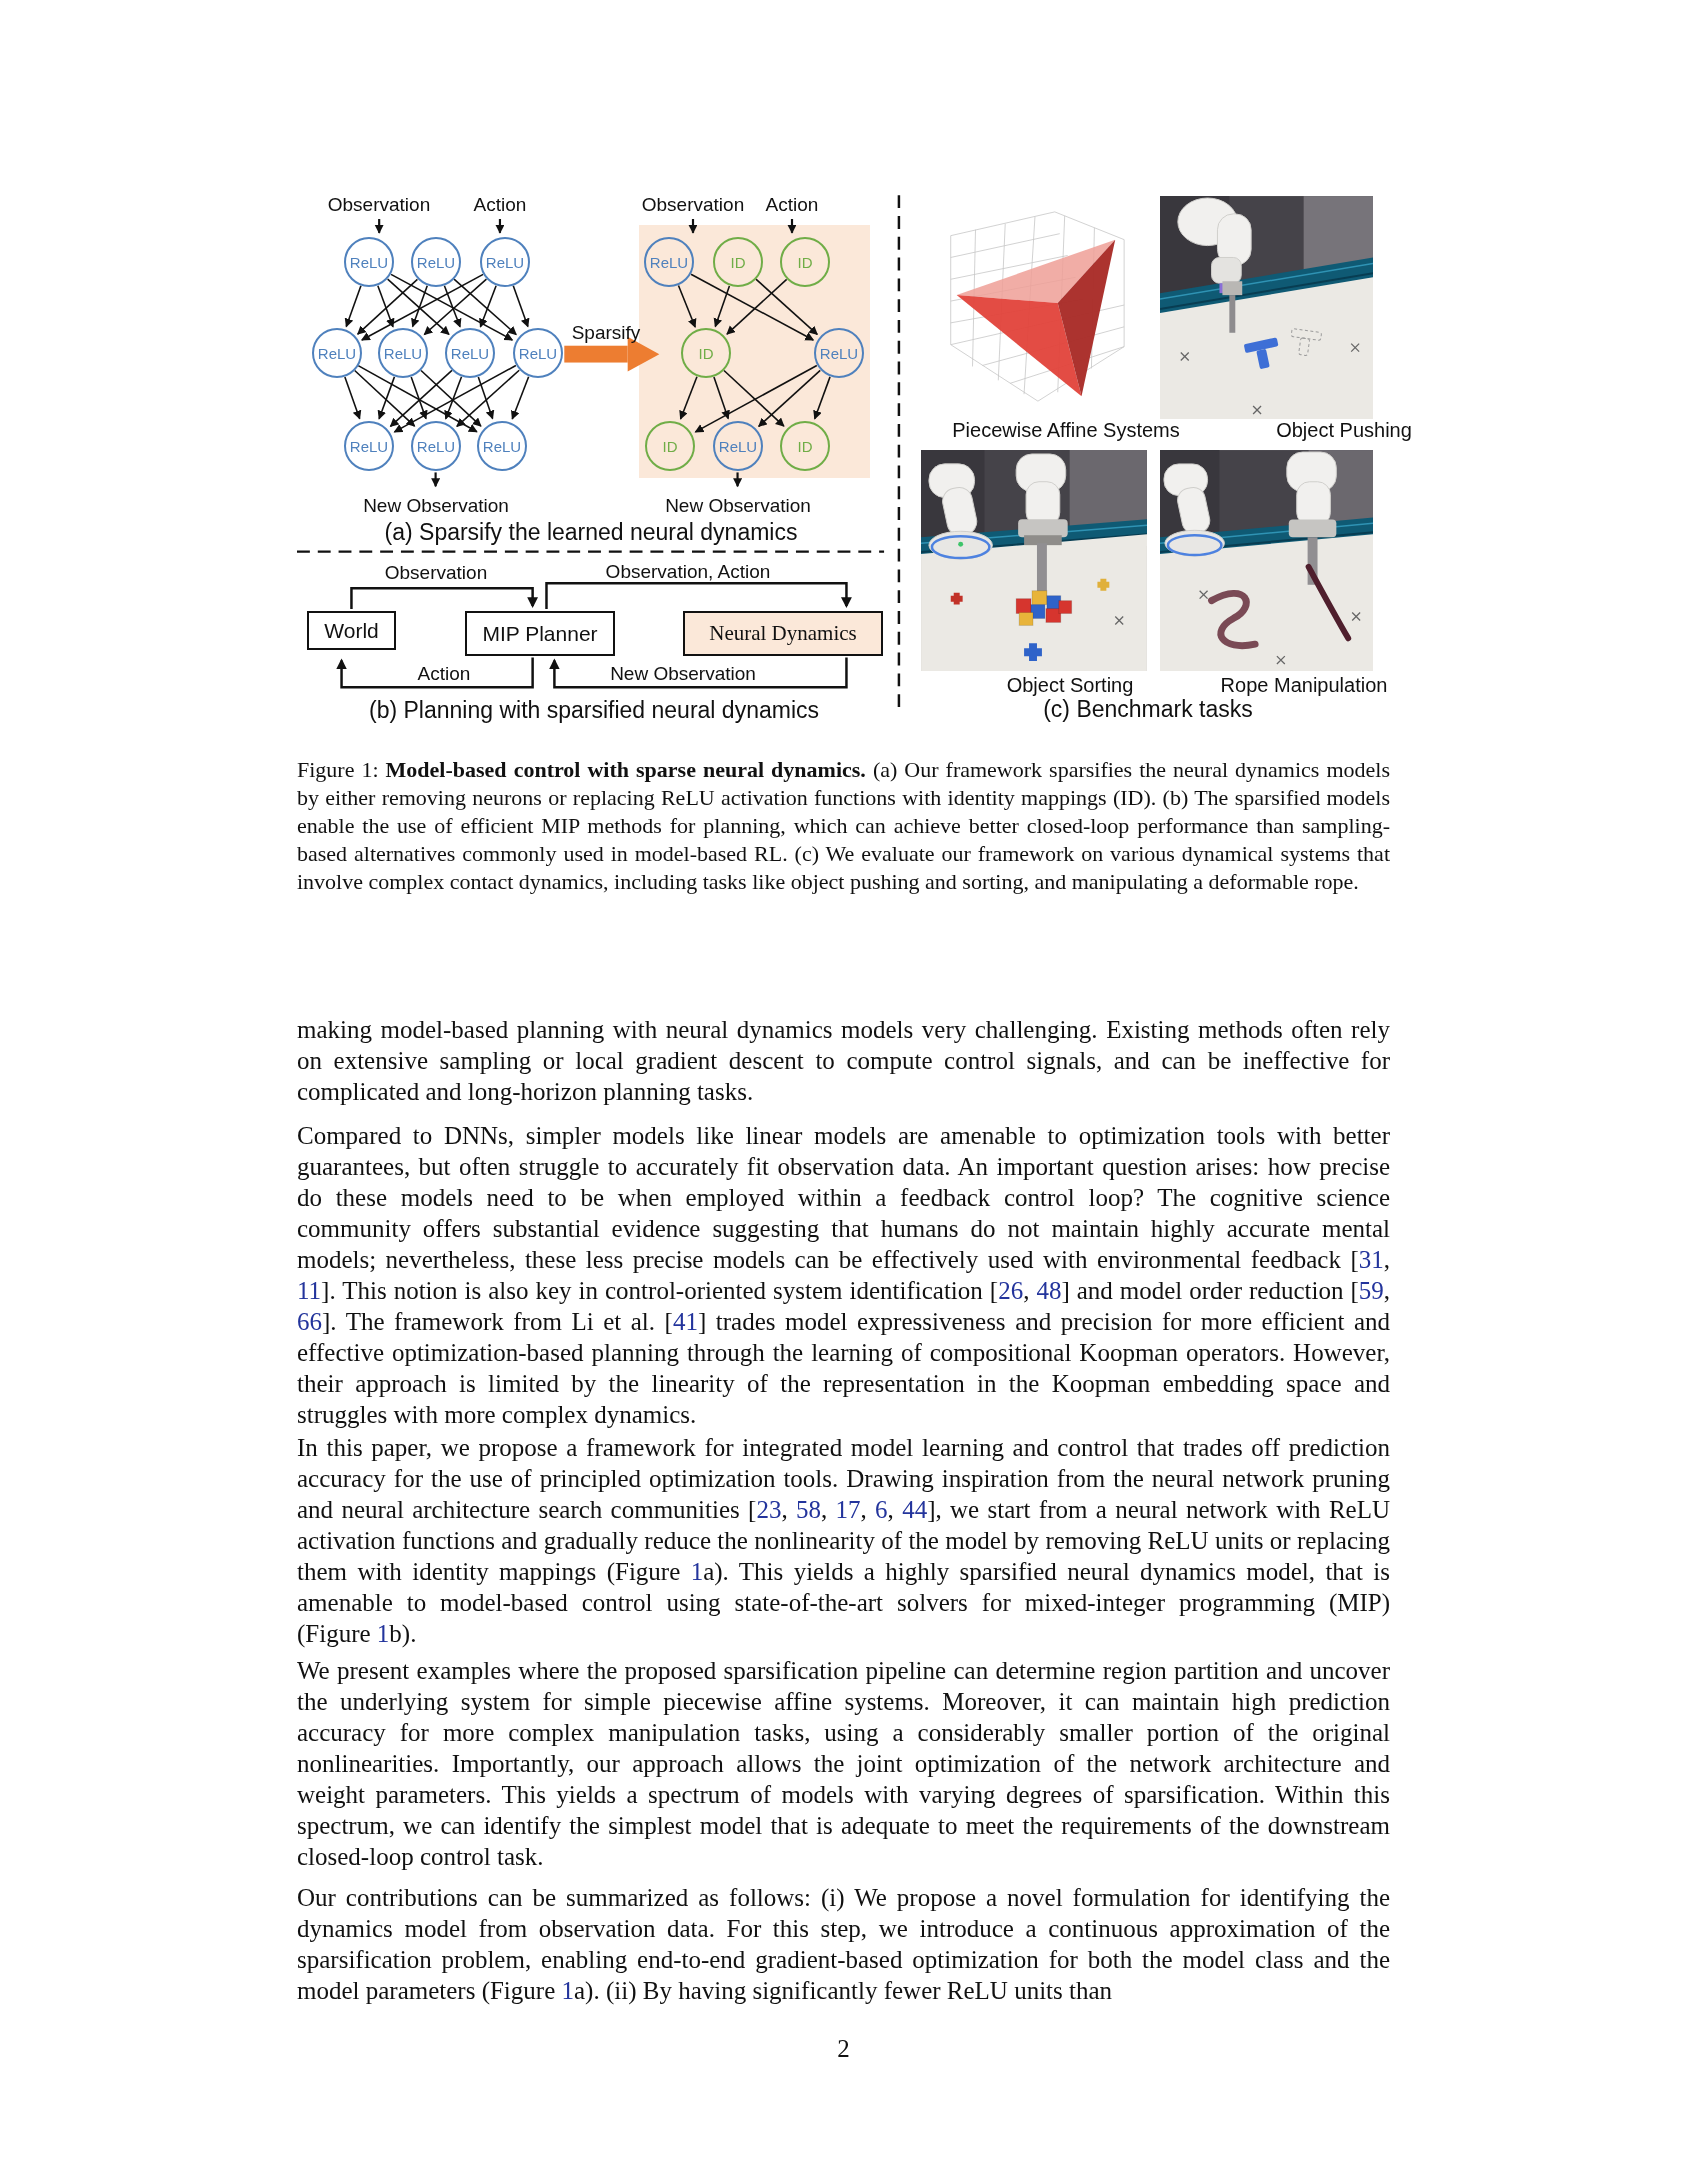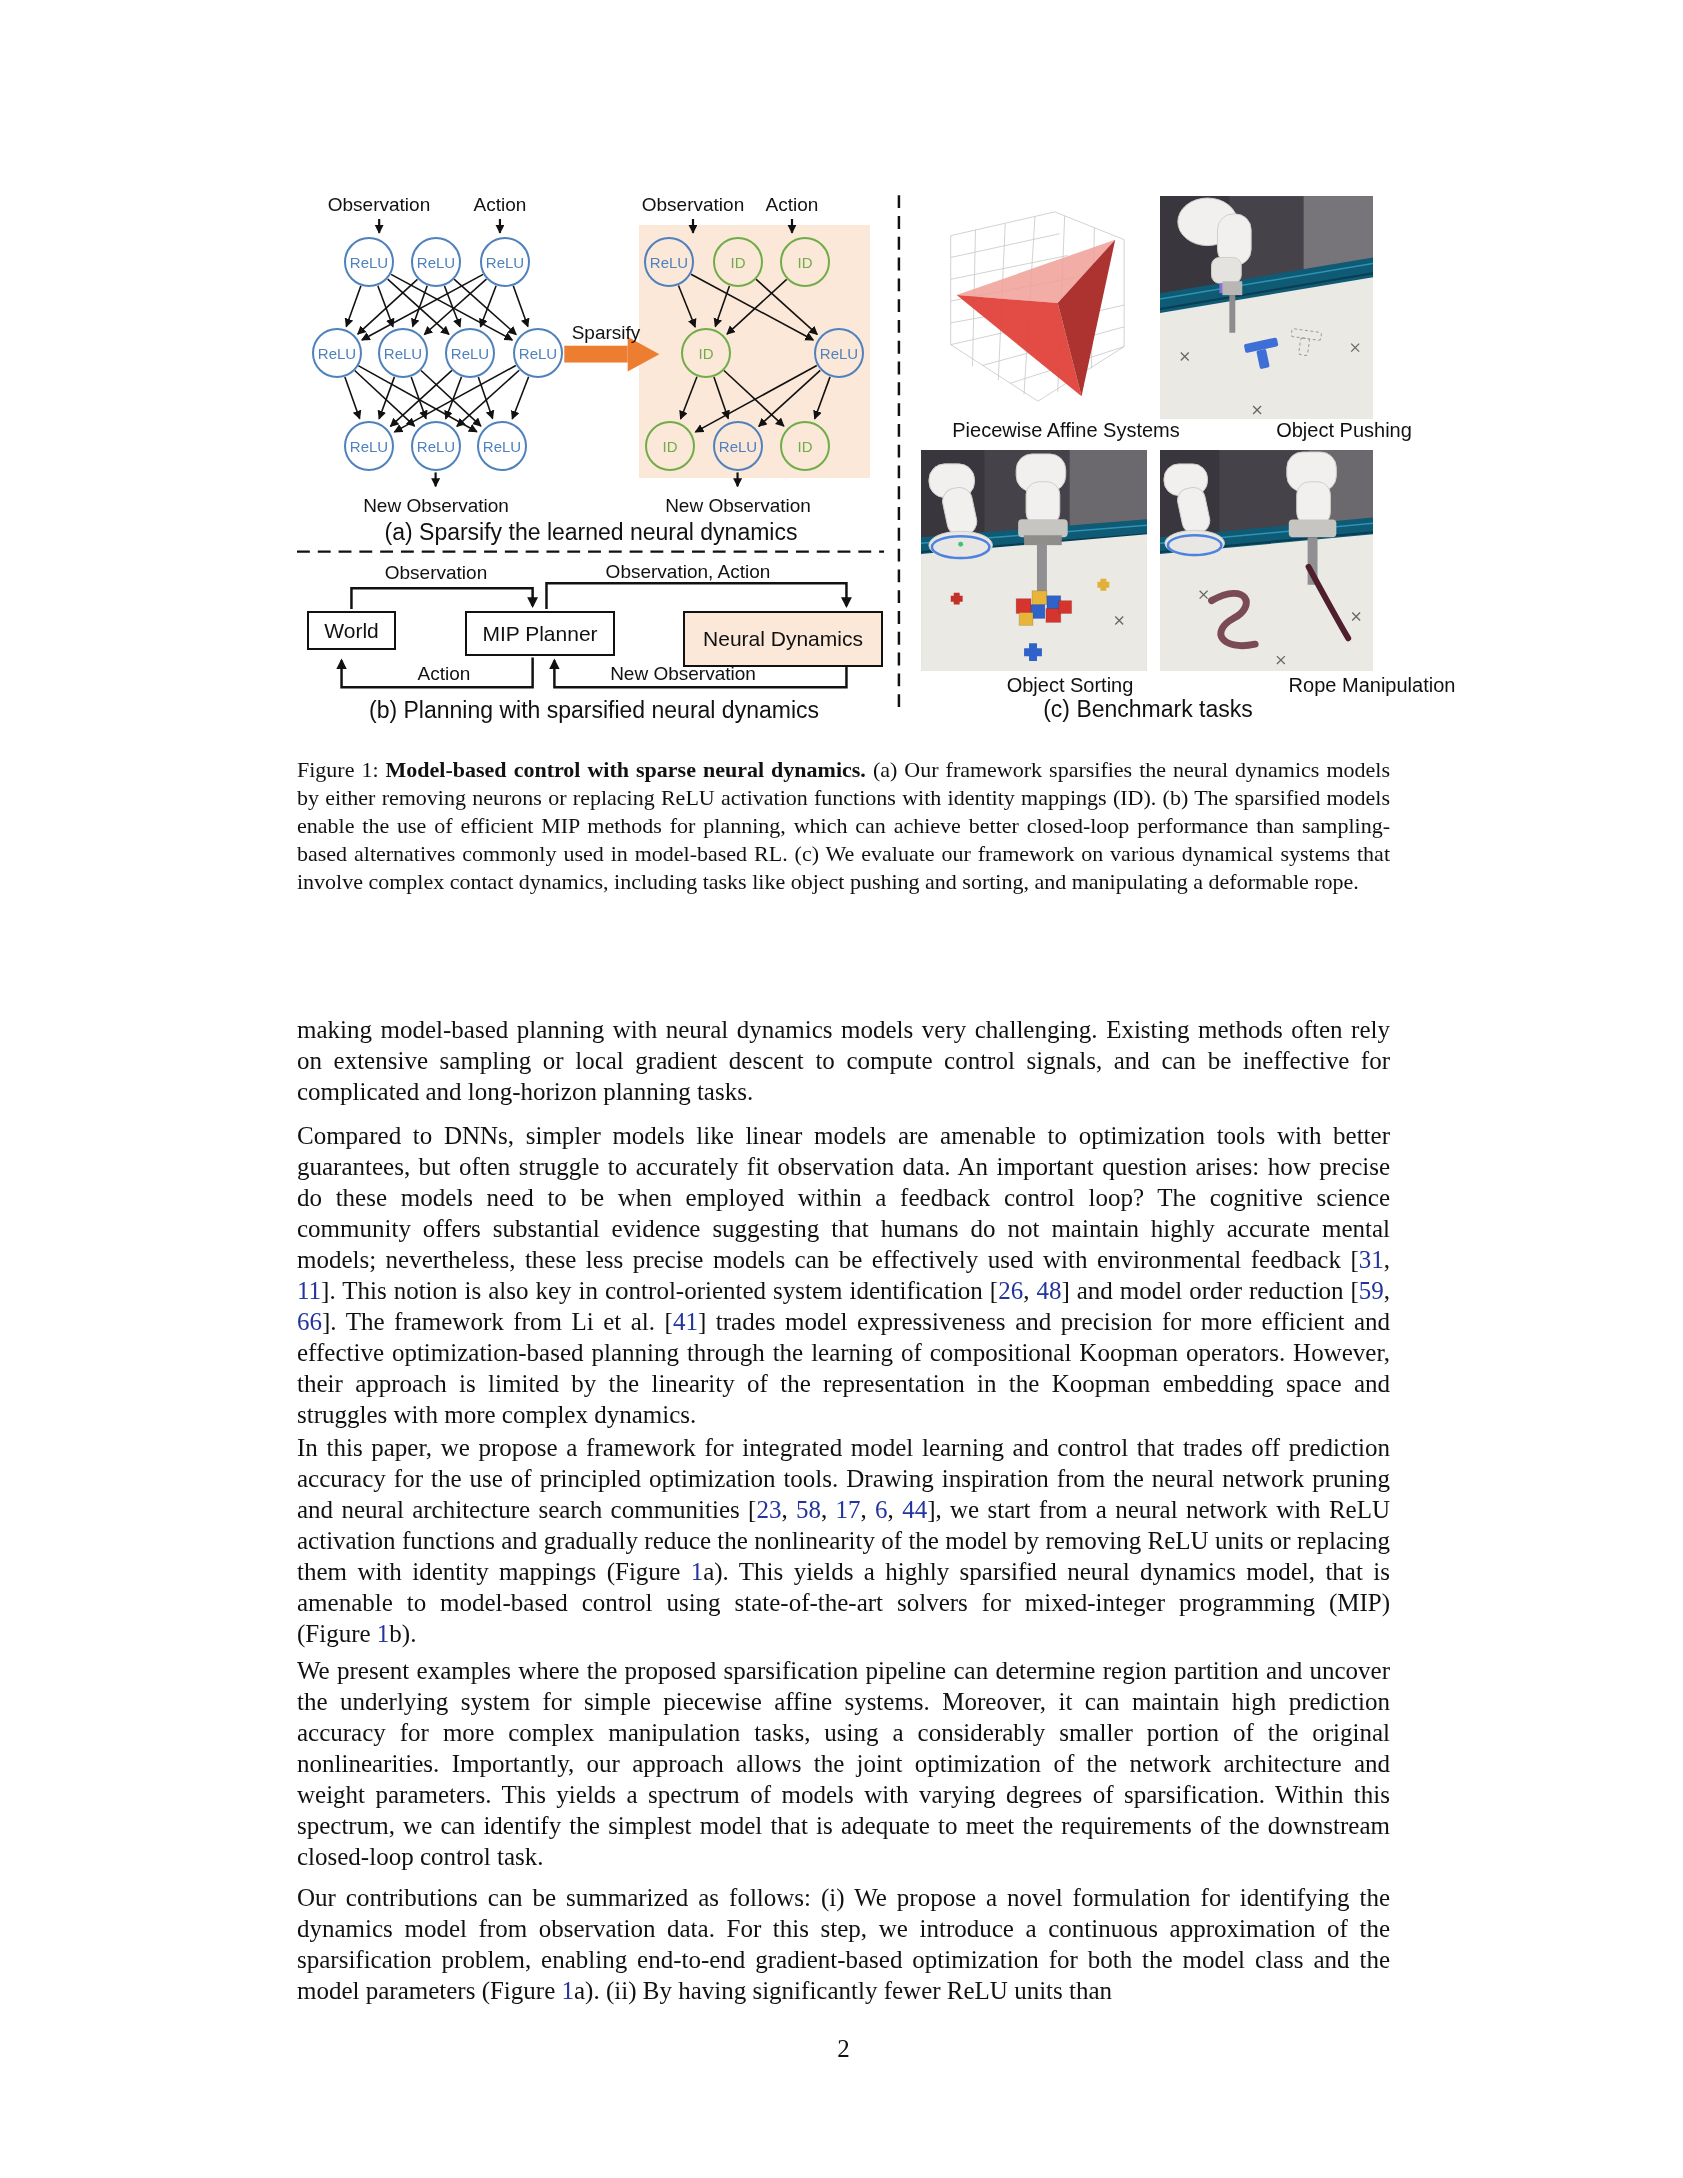--- a/index.html
+++ b/index.html
@@ -151,21 +151,21 @@
     <div class="node" style="left: 805px; top: 262px; border-color: rgb(112, 173, 71); color: rgb(112, 173, 71); background: rgb(251, 232, 217);">ID</div>
     <div class="node" style="left: 706px; top: 353px; border-color: rgb(112, 173, 71); color: rgb(112, 173, 71); background: rgb(251, 232, 217);">ID</div>
     <div class="node" style="left: 839px; top: 353px; border-color: rgb(79, 129, 189); color: rgb(79, 129, 189); background: rgb(251, 232, 217);">ReLU</div>
     <div class="node" style="left: 670px; top: 446px; border-color: rgb(112, 173, 71); color: rgb(112, 173, 71); background: rgb(251, 232, 217);">ID</div>
     <div class="node" style="left: 738px; top: 446px; border-color: rgb(79, 129, 189); color: rgb(79, 129, 189); background: rgb(251, 232, 217);">ReLU</div>
     <div class="node" style="left: 805px; top: 446px; border-color: rgb(112, 173, 71); color: rgb(112, 173, 71); background: rgb(251, 232, 217);">ID</div>
   </div>
 
 <div class="pbox" style="left:307px;top:611px;width:89px;height:39px;">World</div>
 <div class="pbox" style="left:465px;top:611px;width:150px;height:45px;">MIP Planner</div>
-<div class="pbox" style="left:683px;top:611px;width:200px;height:56px;background:#fbe8d9;">Neural Dynamics</div>
+<div class="pbox" style="left:683px;top:611px;width:200px;height:45px;background:#fbe8d9;font-family:Liberation Serif, serif;">Neural Dynamics</div>
 
 <div class="fig-label" style="left:436px;top:573px;">Observation</div>
 <div class="fig-label" style="left:688px;top:572px;">Observation, Action</div>
 <div class="fig-label" style="left:444px;top:674px;">Action</div>
 <div class="fig-label" style="left:683px;top:674px;">New Observation</div>
 <div class="panel-caption" style="left:594px;top:710px;">(b) Planning with sparsified neural dynamics</div>
 
 <div class="photo" style="left:921px;top:198px;width:218px;height:221px;">
   <svg width="218" height="221" viewBox="0 0 220 223">
     <rect width="220" height="223" fill="#ffffff"></rect>
@@ -300,21 +300,21 @@
       <path d="M40,142 L48,150 M40,150 L48,142"></path>
       <path d="M194,164 L202,172 M194,172 L202,164"></path>
       <path d="M118,208 L126,216 M118,216 L126,208"></path>
     </g>
   </svg>
 </div>
 
 <div class="task-label" style="left:1030px;top:430px;">Piecewise Affine Systems</div>
 <div class="task-label" style="left:1308px;top:430px;">Object Pushing</div>
 <div class="task-label" style="left:1034px;top:685px;text-align:right;">Object Sorting</div>
-<div class="task-label" style="left:1336px;top:685px;">Rope Manipulation</div>
+<div class="task-label" style="left:1268px;top:685px;">Rope Manipulation</div>
 <div class="panel-caption" style="left:1148px;top:709px;">(c) Benchmark tasks</div>
 
 <p class="caption-text" style="top:734px;"><span>Figure 1: </span><span class="cap-bold">Model-based control with sparse neural dynamics. </span><span>(a) Our framework sparsifies the neural dynamics models by either removing neurons or replacing ReLU activation functions with identity mappings (ID). (b) The sparsified models enable the use of efficient MIP methods for planning, which can achieve better closed-loop performance than sampling-based alternatives commonly used in model-based RL. (c) We evaluate our framework on various dynamical systems that involve complex contact dynamics, including tasks like object pushing and sorting, and manipulating a deformable rope.</span></p>
 
 <p class="bodyp" style="top:989px;"><span>making model-based planning with neural dynamics models very challenging.  Existing methods often rely on extensive sampling or local gradient descent to compute control signals, and can be ineffective for complicated and long-horizon planning tasks.</span></p>
 <p class="bodyp" style="top:1095px;"><span>Compared to DNNs, simpler models like linear models are amenable to optimization tools with better guarantees, but often struggle to accurately fit observation data.  An important question arises: how precise do these models need to be when employed within a feedback control loop? The cognitive science community offers substantial evidence suggesting that humans do not maintain highly accurate mental models; nevertheless, these less precise models can be effectively used with environmental feedback [</span><span class="cite">31</span><span>, </span><span class="cite">11</span><span>]. This notion is also key in control-oriented system identification [</span><span class="cite">26</span><span>, </span><span class="cite">48</span><span>] and model order reduction [</span><span class="cite">59</span><span>, </span><span class="cite">66</span><span>].  The framework from Li et al. [</span><span class="cite">41</span><span>] trades model expressiveness and precision for more efficient and effective optimization-based planning through the learning of compositional Koopman operators.  However, their approach is limited by the linearity of the representation in the Koopman embedding space and struggles with more complex dynamics.</span></p>
 <p class="bodyp" style="top:1407px;"><span>In this paper, we propose a framework for integrated model learning and control that trades off prediction accuracy for the use of principled optimization tools. Drawing inspiration from the neural network pruning and neural architecture search communities [</span><span class="cite">23</span><span>, </span><span class="cite">58</span><span>, </span><span class="cite">17</span><span>, </span><span class="cite">6</span><span>, </span><span class="cite">44</span><span>], we start from a neural network with ReLU activation functions and gradually reduce the nonlinearity of the model by removing ReLU units or replacing them with identity mappings (Figure </span><span class="cite">1</span><span>a). This yields a highly sparsified neural dynamics model, that is amenable to model-based control using state-of-the-art solvers for mixed-integer programming (MIP) (Figure </span><span class="cite">1</span><span>b).</span></p>
 <p class="bodyp" style="top:1630px;"><span>We present examples where the proposed sparsification pipeline can determine region partition and uncover the underlying system for simple piecewise affine systems. Moreover, it can maintain high prediction accuracy for more complex manipulation tasks, using a considerably smaller portion of the original nonlinearities.  Importantly, our approach allows the joint optimization of the network architecture and weight parameters.  This yields a spectrum of models with varying degrees of sparsification. Within this spectrum, we can identify the simplest model that is adequate to meet the requirements of the downstream closed-loop control task.</span></p>
 <p class="bodyp" style="top:1857px;"><span>Our contributions can be summarized as follows: (i) We propose a novel formulation for identifying the dynamics model from observation data. For this step, we introduce a continuous approximation of the sparsification problem, enabling end-to-end gradient-based optimization for both the model class and the model parameters (Figure </span><span class="cite">1</span><span>a).  (ii) By having significantly fewer ReLU units than</span></p>
 

